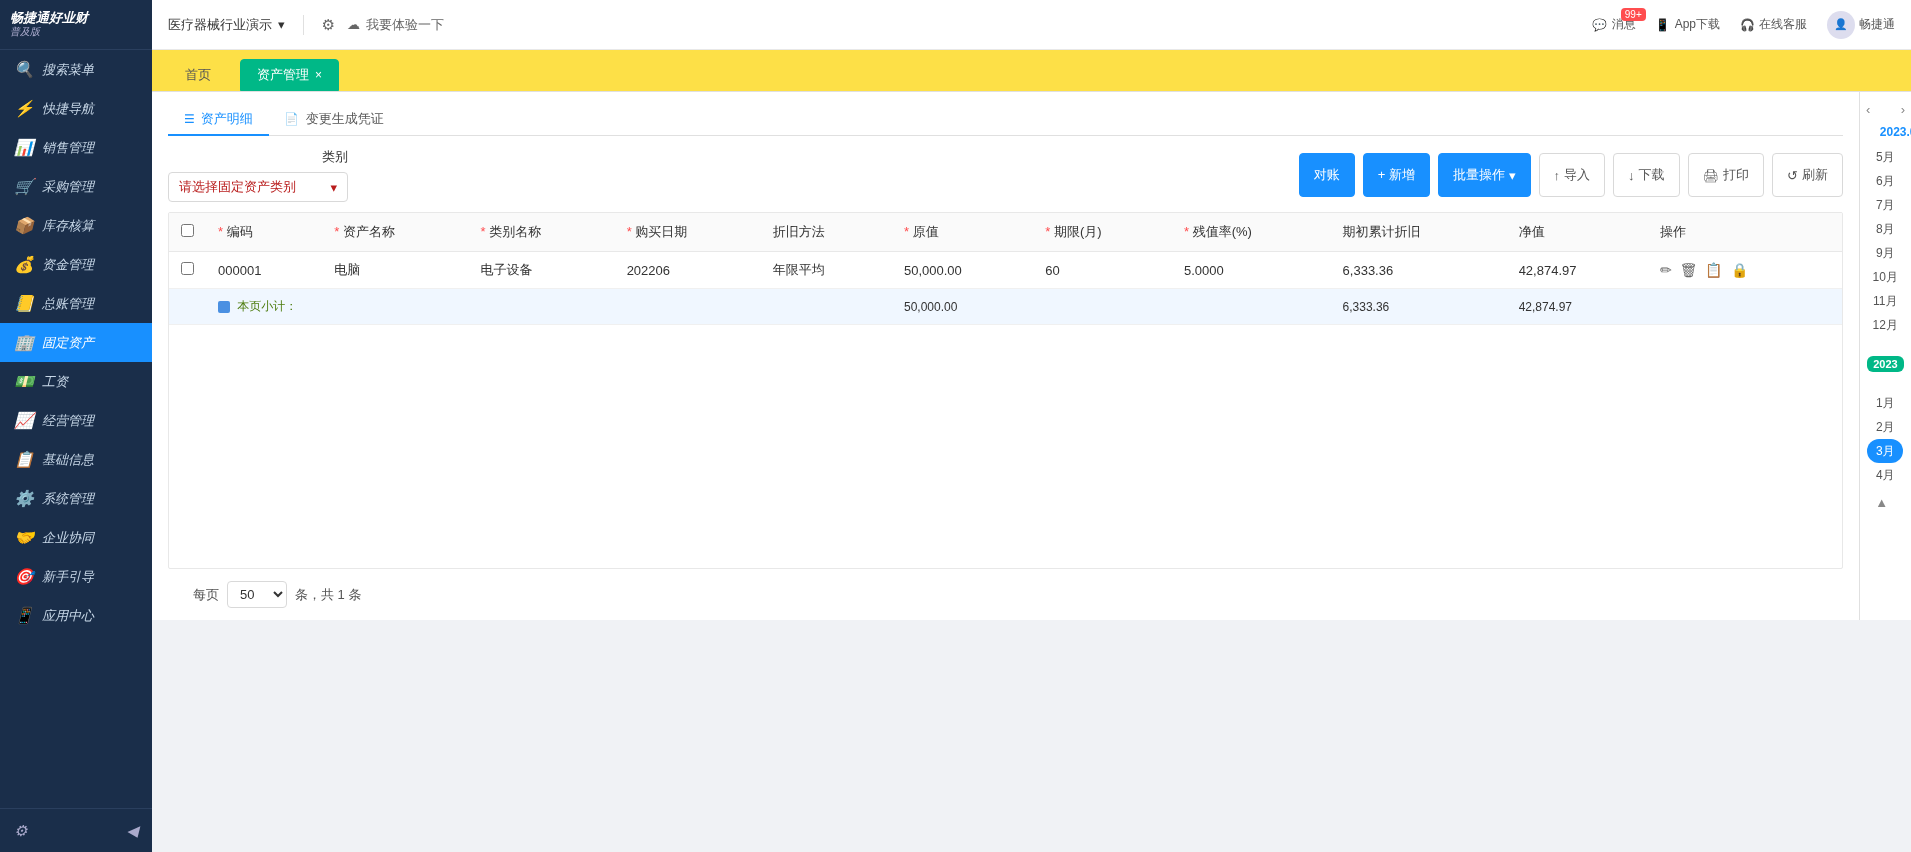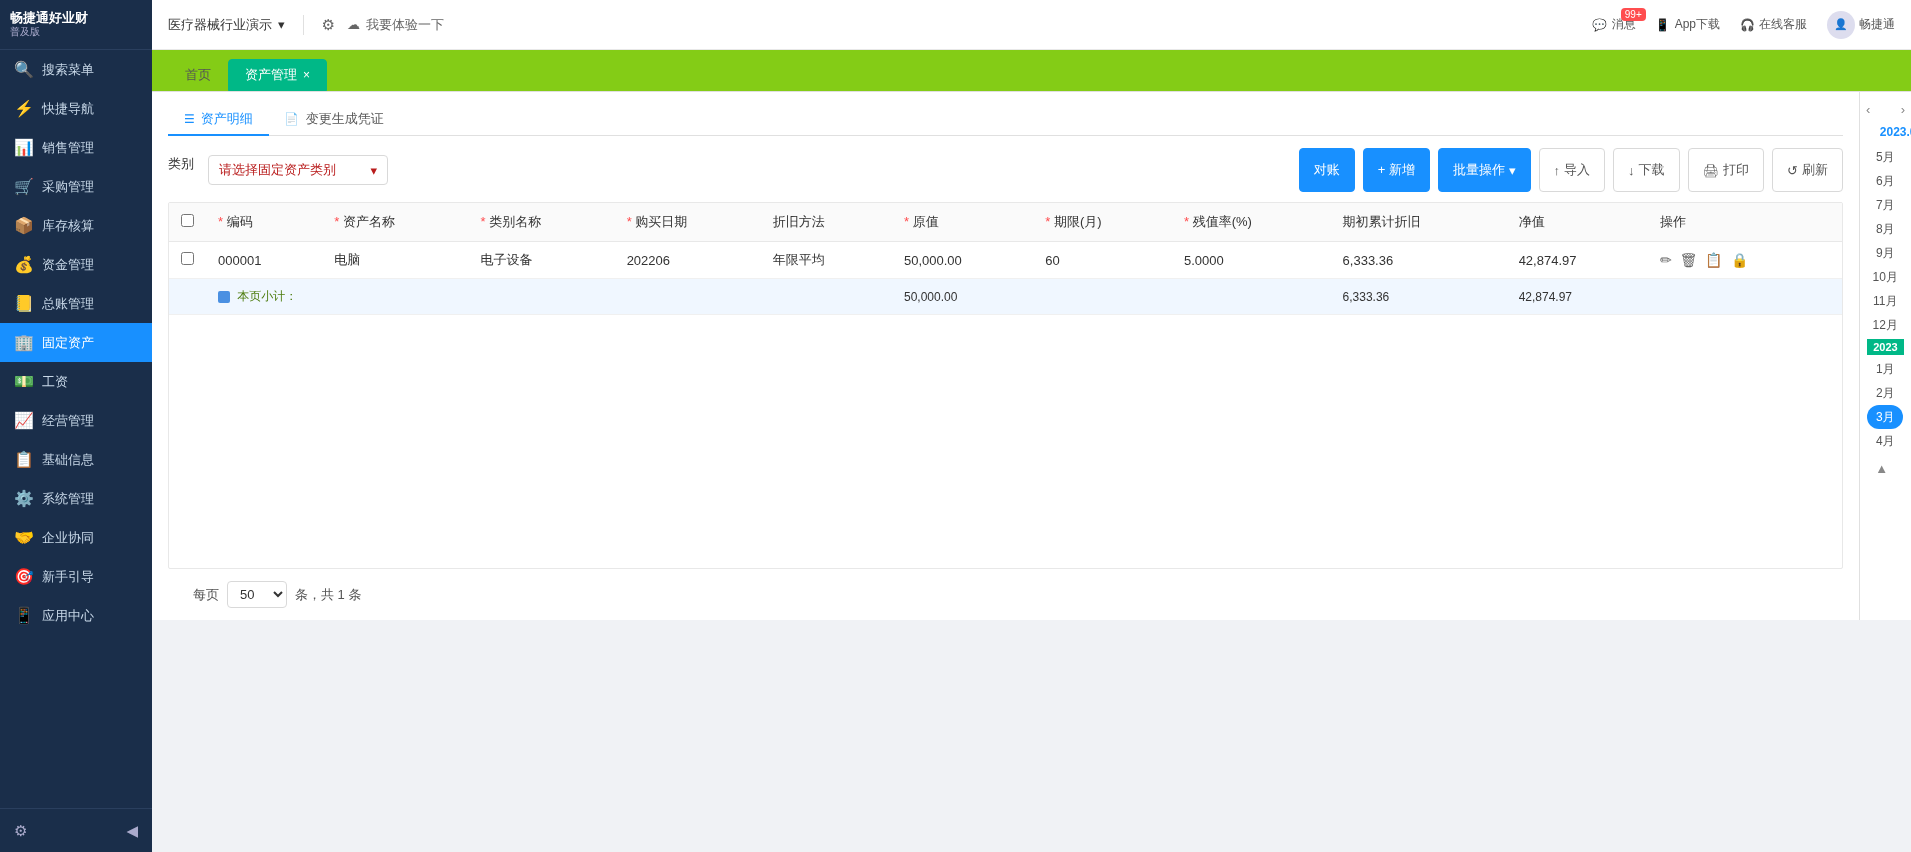--- a/index.html
+++ b/index.html
@@ -6,20 +6,21 @@
     body { font-family: 'Microsoft YaHei', Arial, sans-serif; font-size: 13px; background: #f0f2f5; display: flex; width: 1911px; height: 852px; overflow: hidden; }
 
     
     .sidebar {
       width: 152px;
       background: #1a2e4a;
       display: flex;
       flex-direction: column;
       height: 852px;
       flex-shrink: 0;
+      font-style: italic;
     }
     .sidebar-logo {
       height: 50px;
       background: #1a2e4a;
       display: flex;
       align-items: center;
       padding: 0 10px;
       border-bottom: 1px solid #2a3f5e;
     }
     .sidebar-logo-text {
@@ -137,25 +138,25 @@
     .content {
       flex: 1;
       display: flex;
       flex-direction: column;
       overflow: hidden;
     }
 
     
     .tabs {
       height: 42px;
-      background: #84cc16;
+      background: #fde047;
       display: flex;
       align-items: flex-end;
       padding: 0 16px;
-      gap: 0;
+      gap: 12px;
       border-bottom: 1px solid #e0e0e0;
       flex-shrink: 0;
     }
     .tab {
       padding: 6px 16px;
       font-size: 13px;
       cursor: pointer;
       border-radius: 4px 4px 0 0;
       border: 1px solid transparent;
       color: #555;
@@ -223,22 +224,23 @@
       border: 1px solid transparent;
       display: flex;
       align-items: center;
       gap: 4px;
     }
     .btn-primary { background: #1890ff; color: #fff; border-color: #1890ff; }
     .btn-default { background: #fff; color: #555; border-color: #d9d9d9; }
     .btn-batch { background: #1890ff; color: #fff; border-color: #1890ff; }
     .select-wrap {
       display: flex;
-      align-items: flex-start;
-      gap: 14px;
+      align-items: flex-end;
+      gap: 6px;
+      flex-direction: column;
     }
     .label { font-size: 13px; color: #333; }
     .select {
       padding: 4px 8px;
       border: 1px solid #d9d9d9;
       border-radius: 4px;
       font-size: 13px;
       background: #fff;
       color: #333;
       min-width: 60px;
@@ -609,21 +611,21 @@
       <div class="year-label">2023.03</div>
       <div id="right-panel-months">
           <div class="month-item">5月</div>
           <div class="month-item">6月</div>
           <div class="month-item">7月</div>
           <div class="month-item">8月</div>
           <div class="month-item">9月</div>
           <div class="month-item">10月</div>
           <div class="month-item">11月</div>
           <div class="month-item">12月</div>
-          <div style="font-size: 11px; font-weight: bold; background: rgb(0, 184, 135); color: rgb(255, 255, 255); border-radius: 0; padding: 2px 6px; margin: 2px 0px; text-align: center;">2023</div>
+          <div style="font-size: 11px; font-weight: bold; background: rgb(0, 184, 135); color: rgb(255, 255, 255); border-radius: 6px; padding: 2px 6px; margin: 19px 0px; text-align: center;">2023</div>
           <div class="month-item">1月</div>
           <div class="month-item">2月</div>
           <div class="month-item active">3月</div>
           <div class="month-item">4月</div>
           <div class="collapse-btn">▲</div>
         </div>
     </div>
   </div>
 </div>
 

